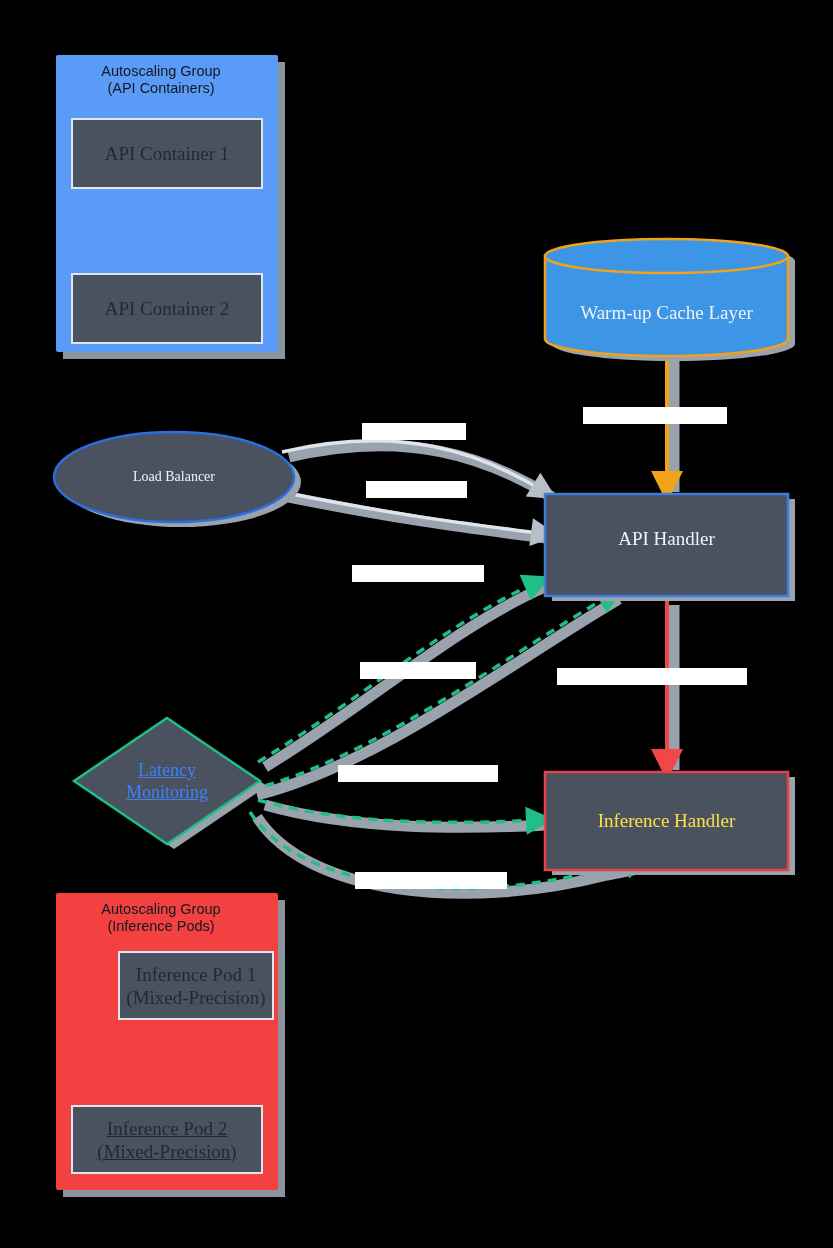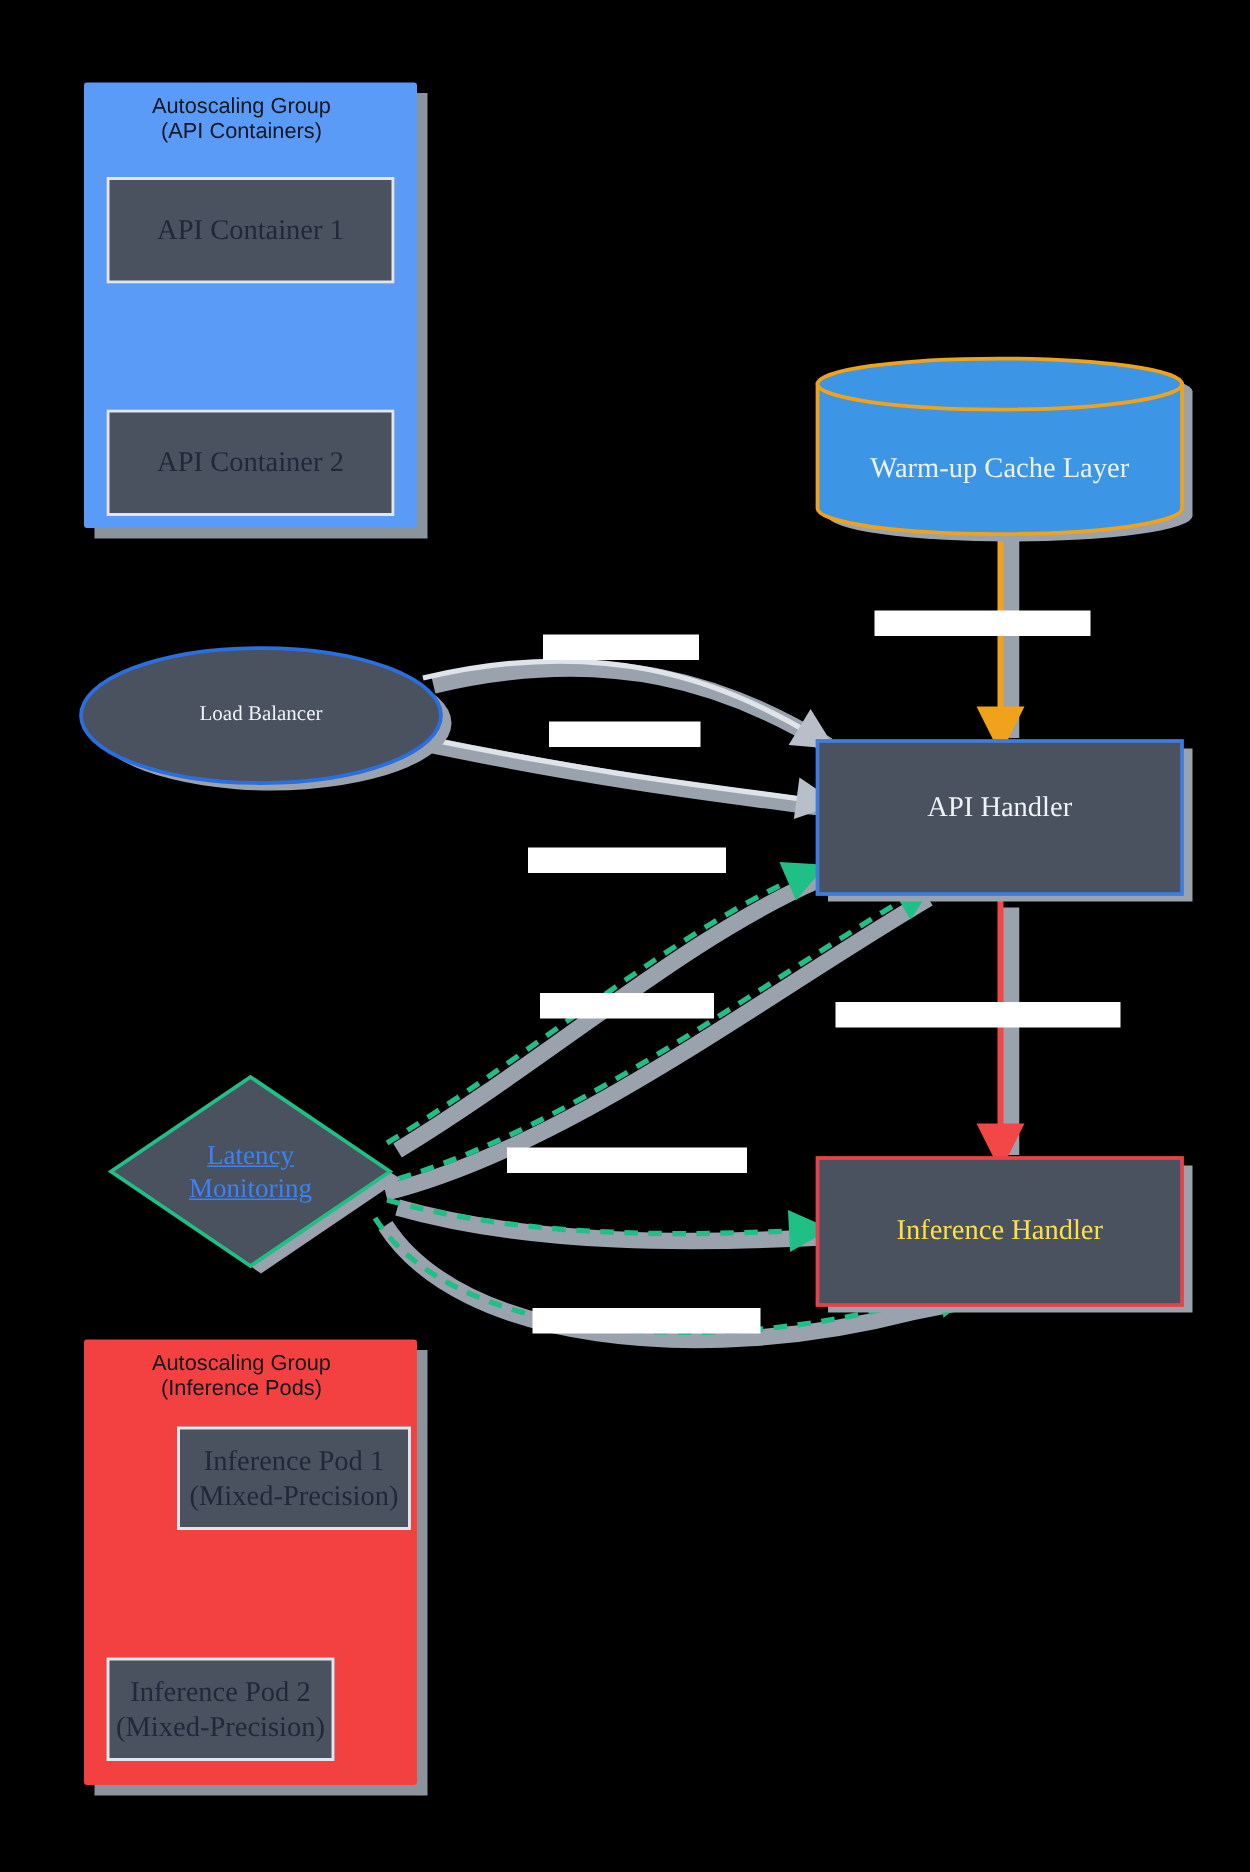--- a/index.html
+++ b/index.html
@@ -128,21 +128,21 @@
 </div>
 
 <div class="node cluster" style="left:56px;top:893px;width:222px;height:297px;background:#f34040;">
   <div class="cluster-title" style="top:8px;">Autoscaling Group
 (Inference Pods)</div>
 </div>
 <div class="node boxnode inner-box" style="left:71px;top:951px;width:156px;height:69px;margin-left:47px;">
   <span>Inference Pod 1
 (Mixed-Precision)</span>
 </div>
-<div class="node boxnode inner-box" style="left:71px;top:1105px;width:152px;height:69px;">
+<div class="node boxnode inner-box" style="left:71px;top:1105px;width:192px;height:69px;text-decoration:underline;">
   <span>Inference Pod 2
 (Mixed-Precision)</span>
 </div>
 
 <div class="node" style="left:54px;top:432px;width:240px;height:90px;color:#eef3f7;font-size:14px;">
   <span>Load Balancer</span>
 </div>
 
 <div class="node" style="left:545px;top:271px;width:243px;height:83px;color:#eef3f7;font-size:19px;">
   <span>Warm-up Cache Layer</span>

